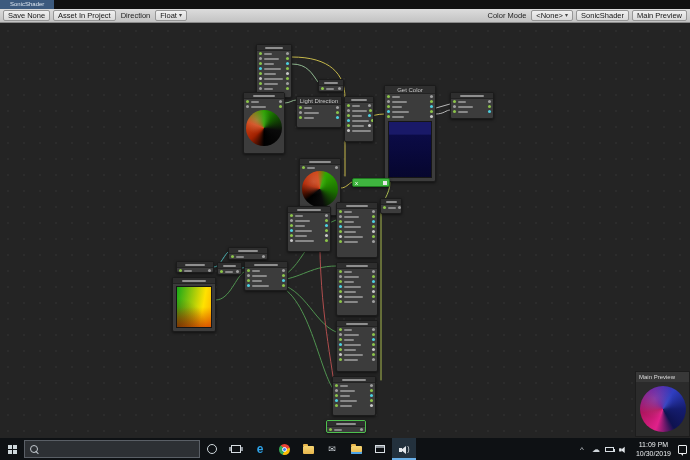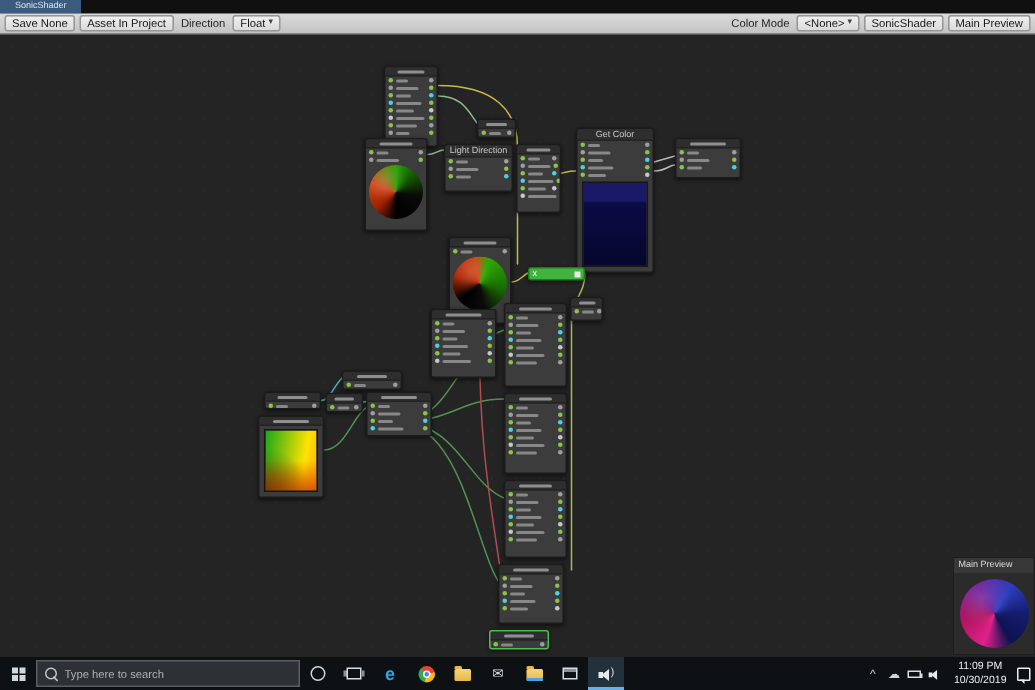--- a/index.html
+++ b/index.html
@@ -616,21 +616,20 @@
   <div class="tk-btn">
     <div class="win-logo">
         <span></span>
         <span></span>
         <span></span>
         <span></span>
       </div>
   </div>
   <div class="search">
     <span class="mag"></span>
-    <input type="text" placeholder="Type here to search" style="">
   </div>
   <div class="tk-btn">
       <span class="cortana"></span>
     </div>
   <div class="tk-btn">
       <span class="taskview"></span>
     </div>
   <div class="tk-btn">
       <span class="edge-e">e</span>
     </div>

